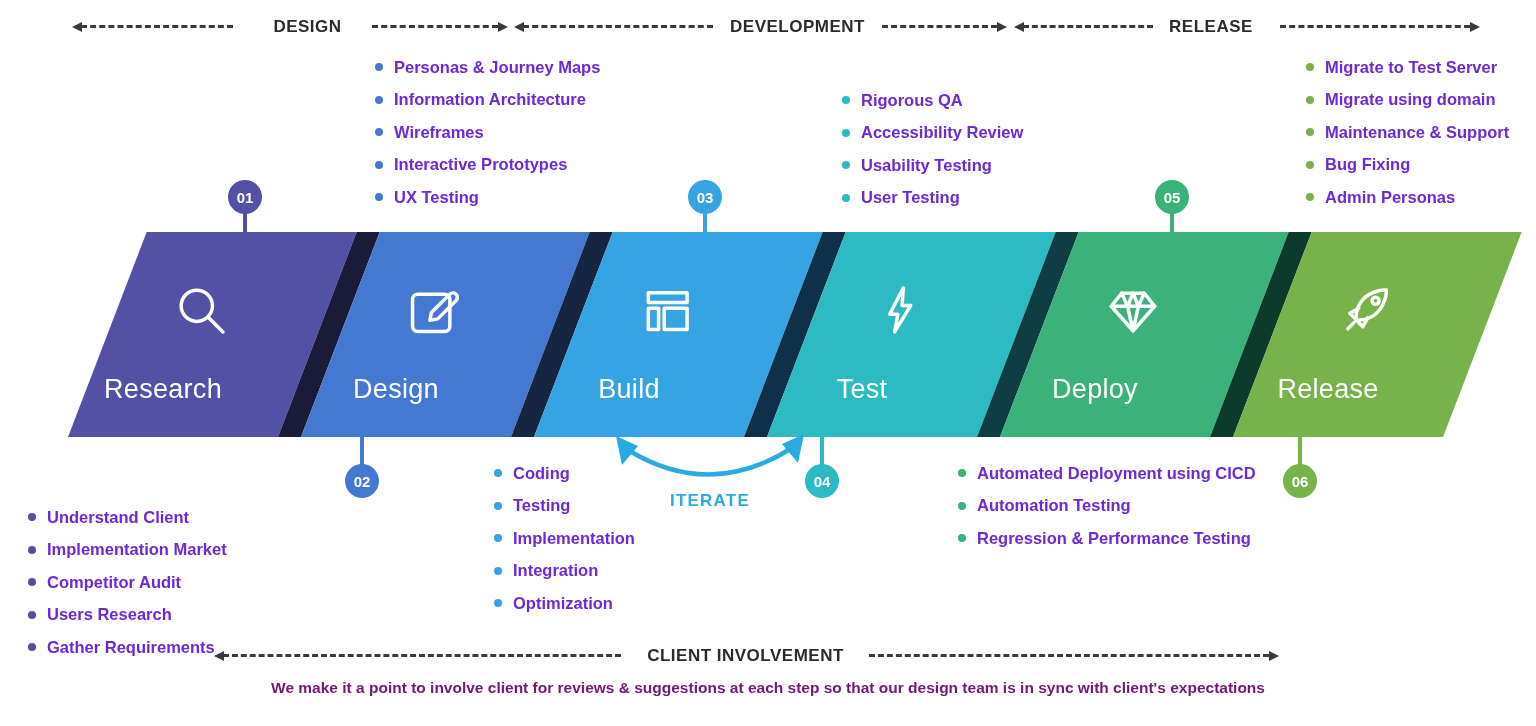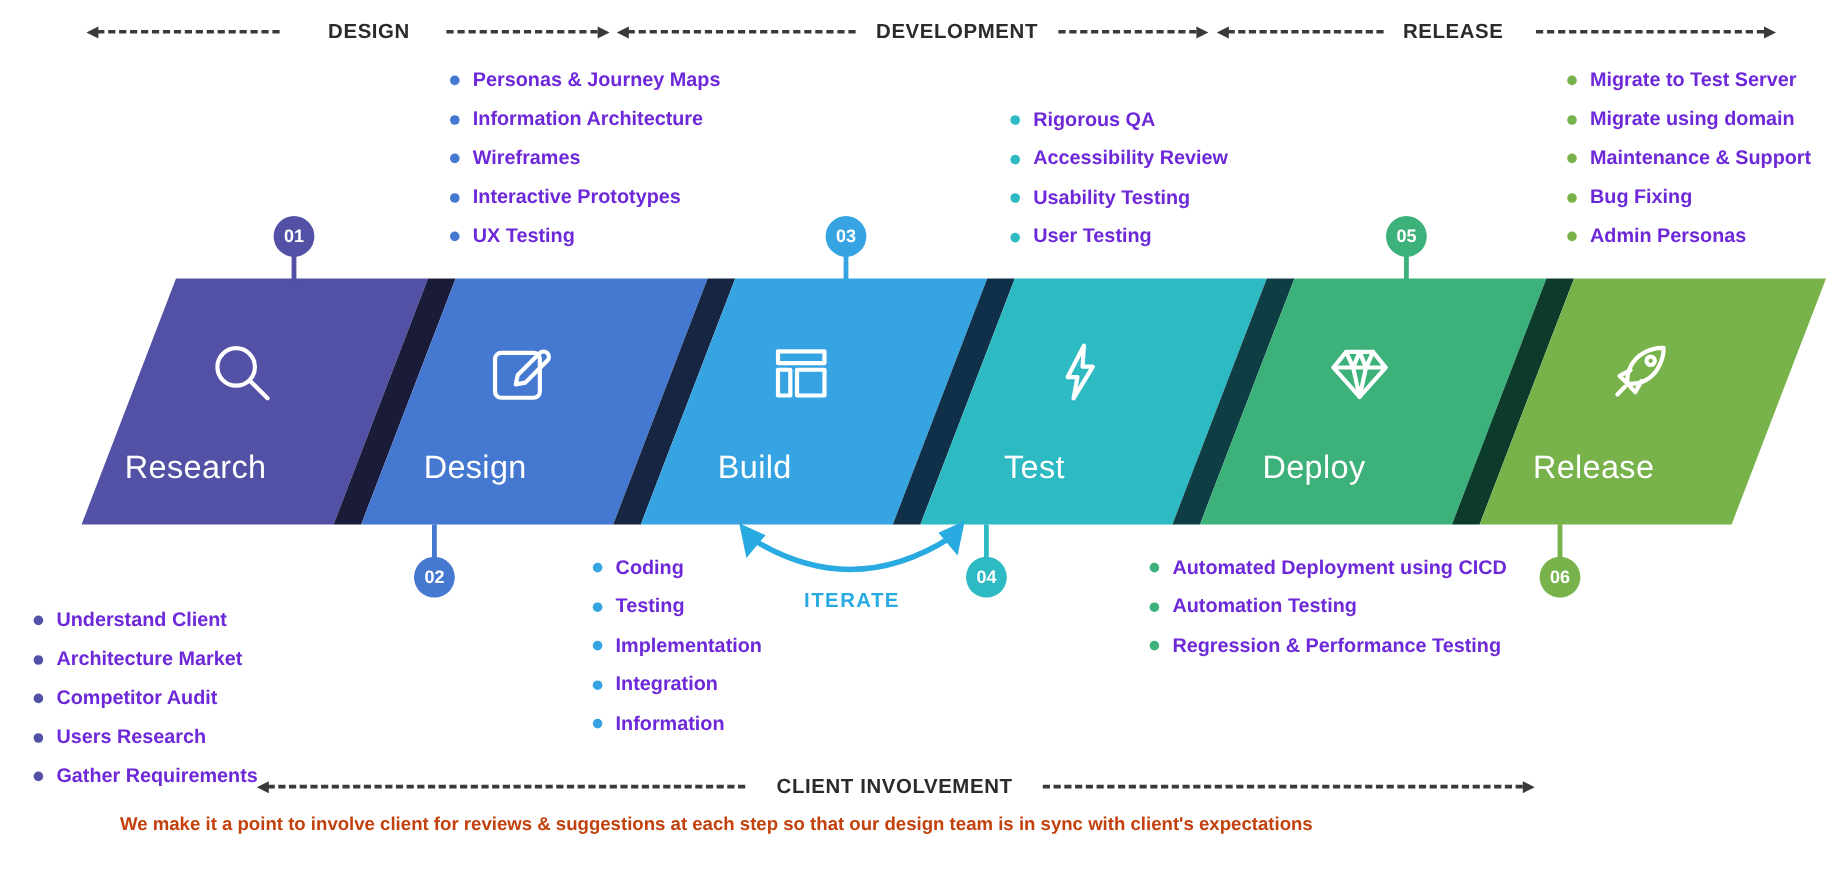--- a/index.html
+++ b/index.html
@@ -39,22 +39,22 @@
   .stem{position:absolute;width:4px;background:var(--c);z-index:2;}
   
   .iterate-svg{position:absolute;left:612px;top:434px;width:196px;height:62px;}
   .iterate-svg path{fill:none;stroke:var(--iterate);stroke-width:4.5;stroke-linecap:round;}
   .iterate-svg polygon{fill:var(--iterate);}
   .iterate-label{position:absolute;left:612px;top:491px;width:196px;text-align:center;
     font-size:17px;font-weight:bold;color:var(--iterate);letter-spacing:1.2px;}
   
   .ci-label{position:absolute;top:646px;left:628px;width:235px;text-align:center;
     font-size:17px;font-weight:bold;color:#2b2b2b;letter-spacing:.5px;}
-  .ci-desc{position:absolute;top:679px;left:100px;right:100px;text-align:left;
-    font-size:15.5px;font-weight:bold;color:#c2410c;}
+  .ci-desc{position:absolute;top:679px;left:100px;right:100px;text-align:center;
+    font-size:15.5px;font-weight:bold;color:#701a75;}
 </style>
 </head>
 <body>
 
 <div class="canvas" style="--iterate: #29abe2; --connector: #3a3a3a;">
 
   <div class="tri tri-l" style="left:72px;top:22px"></div>
   <div class="dash" style="left:81px;top:25px;width:152px"></div>
   <div class="phase-label" style="left:245px;width:125px">DESIGN</div>
   <div class="dash" style="left:372px;top:25px;width:126px"></div>
@@ -204,21 +204,21 @@
   <div class="stem" style="left: 1298px; top: 437px; height: 31px; --c: #77b24a;"></div>
   <div class="badge" style="left: 1283px; top: 464px; --c: #77b24a;">06</div>
 
   <ul class="tasks" style="left: 28px; top: 463px; margin-top: 44px; --c: #5351a5; --sh: #1a1b39;">
     <li>
         <span class="dot"></span>
         <span>Understand Client</span>
       </li>
     <li>
         <span class="dot"></span>
-        <span>Architecture Market</span>
+        <span>Implementation Market</span>
       </li>
     <li>
         <span class="dot"></span>
         <span>Competitor Audit</span>
       </li>
     <li>
         <span class="dot"></span>
         <span>Users Research</span>
       </li>
     <li>
@@ -238,21 +238,21 @@
     <li>
         <span class="dot"></span>
         <span>Implementation</span>
       </li>
     <li>
         <span class="dot"></span>
         <span>Integration</span>
       </li>
     <li>
         <span class="dot"></span>
-        <span>Information</span>
+        <span>Optimization</span>
       </li>
   </ul>
   <ul class="tasks" style="left: 958px; top: 463px; --c: #3cb179; --sh: #0c3a2b;">
     <li>
         <span class="dot"></span>
         <span>Automated Deployment using CICD</span>
       </li>
     <li>
         <span class="dot"></span>
         <span>Automation Testing</span>

